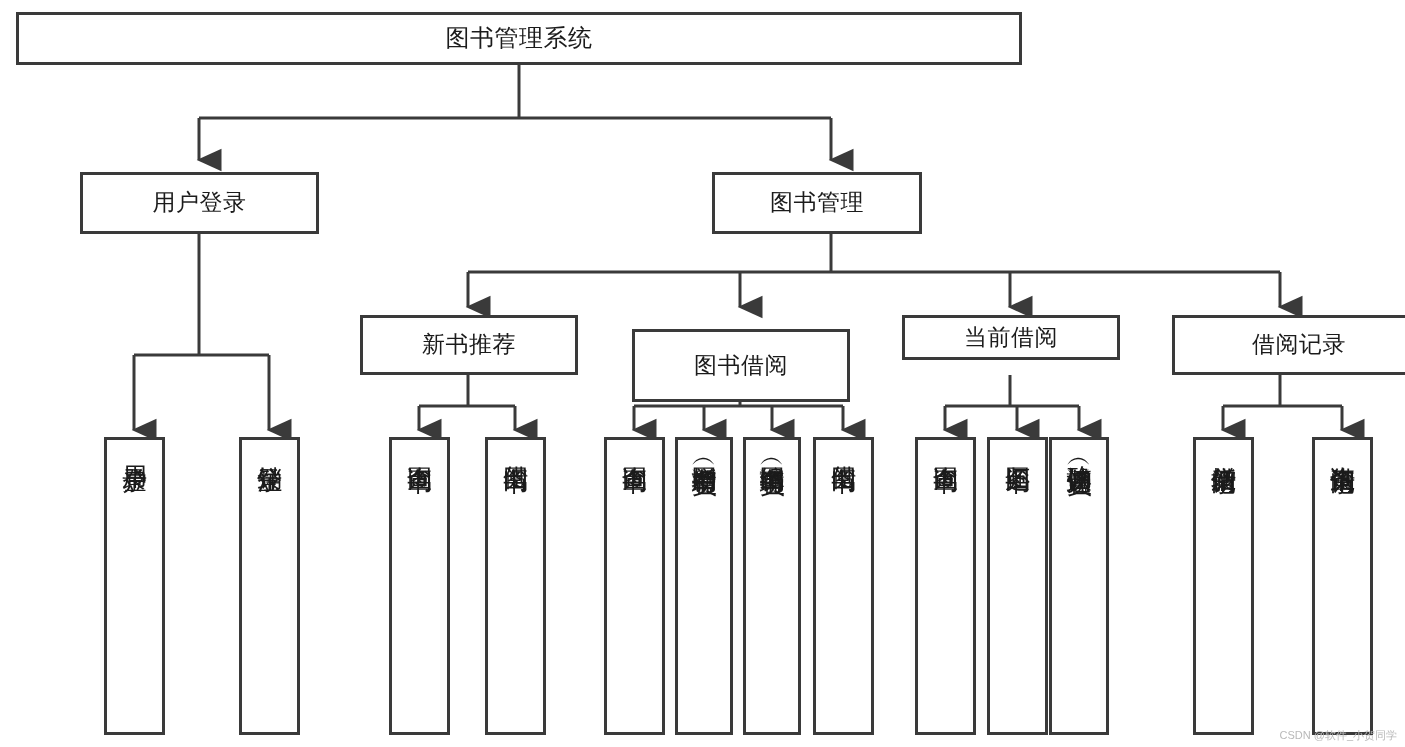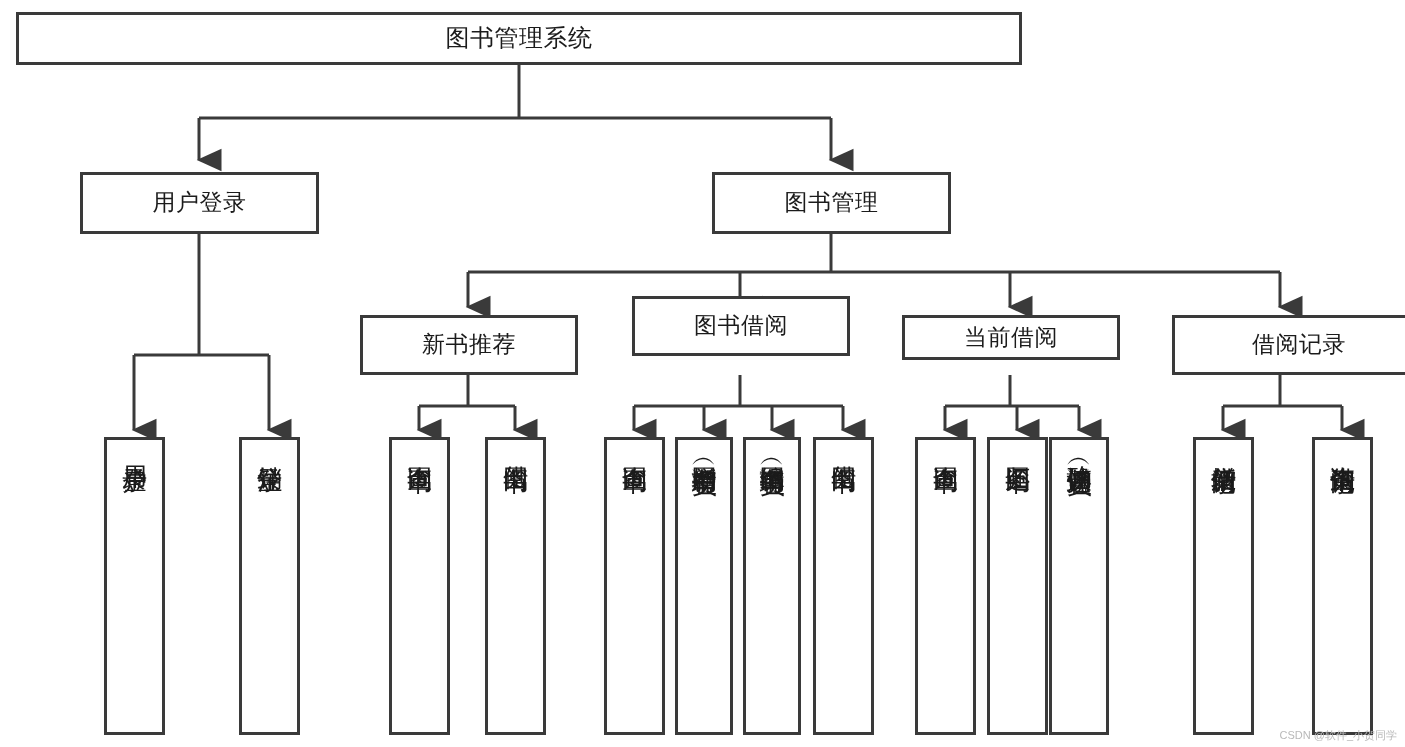--- a/index.html
+++ b/index.html
@@ -132,28 +132,28 @@
     </g>
   </svg>
 
   <div class="node root horiz" style="left:16px; top:12px; width:1006px; height:53px;">
     <span class="label">图书管理系统</span>
   </div>
 
   <div class="node horiz" style="left:80px; top:172px; width:239px; height:62px;">
     <span class="label">用户登录</span>
   </div>
-  <div class="node horiz" style="left:712px; top:172px; width:239px; height:62px;">
+  <div class="node horiz" style="left:712px; top:172px; width:210px; height:62px;">
     <span class="label">图书管理</span>
   </div>
 
   <div class="node horiz" style="left:360px; top:315px; width:218px; height:60px;">
     <span class="label">新书推荐</span>
   </div>
-  <div class="node horiz" style="left:632px; top:296px; width:218px; height:60px;">
+  <div class="node horiz" style="left:632px; top:329px; width:218px; height:73px;">
     <span class="label">图书借阅</span>
   </div>
   <div class="node horiz" style="left:902px; top:315px; width:218px; height:45px;">
     <span class="label">当前借阅</span>
   </div>
   <div class="node horiz" style="left:1172px; top:315px; width:254px; height:60px;">
     <span class="label">借阅记录</span>
   </div>
 
   <div class="node leaf" style="left:104px; top:437px; width:61px; height:298px;">

